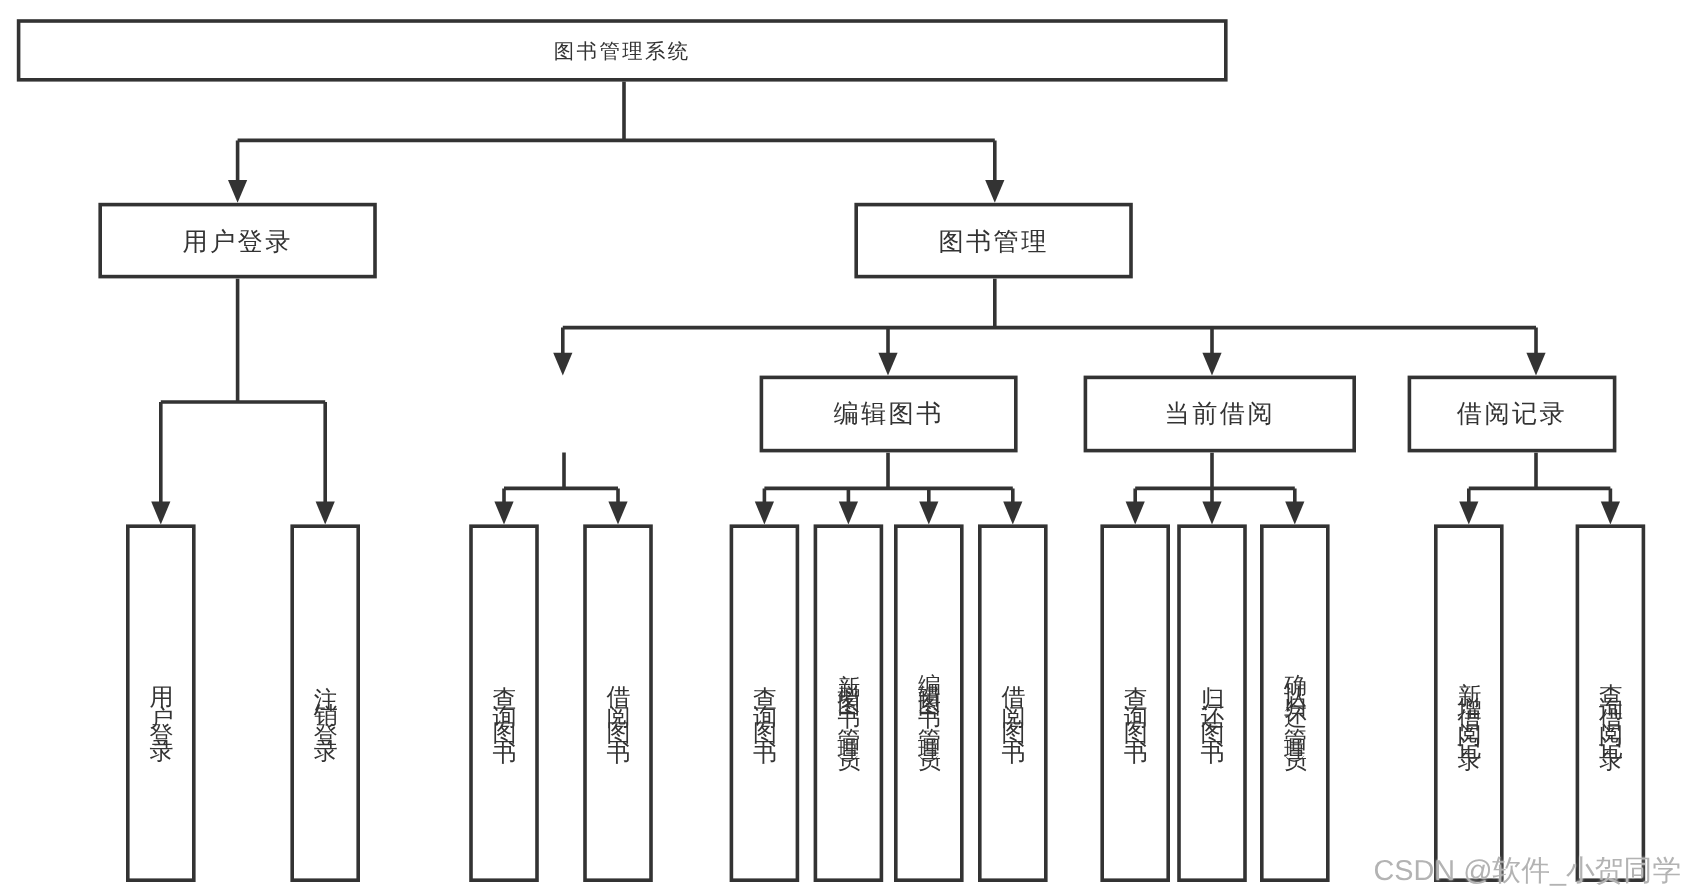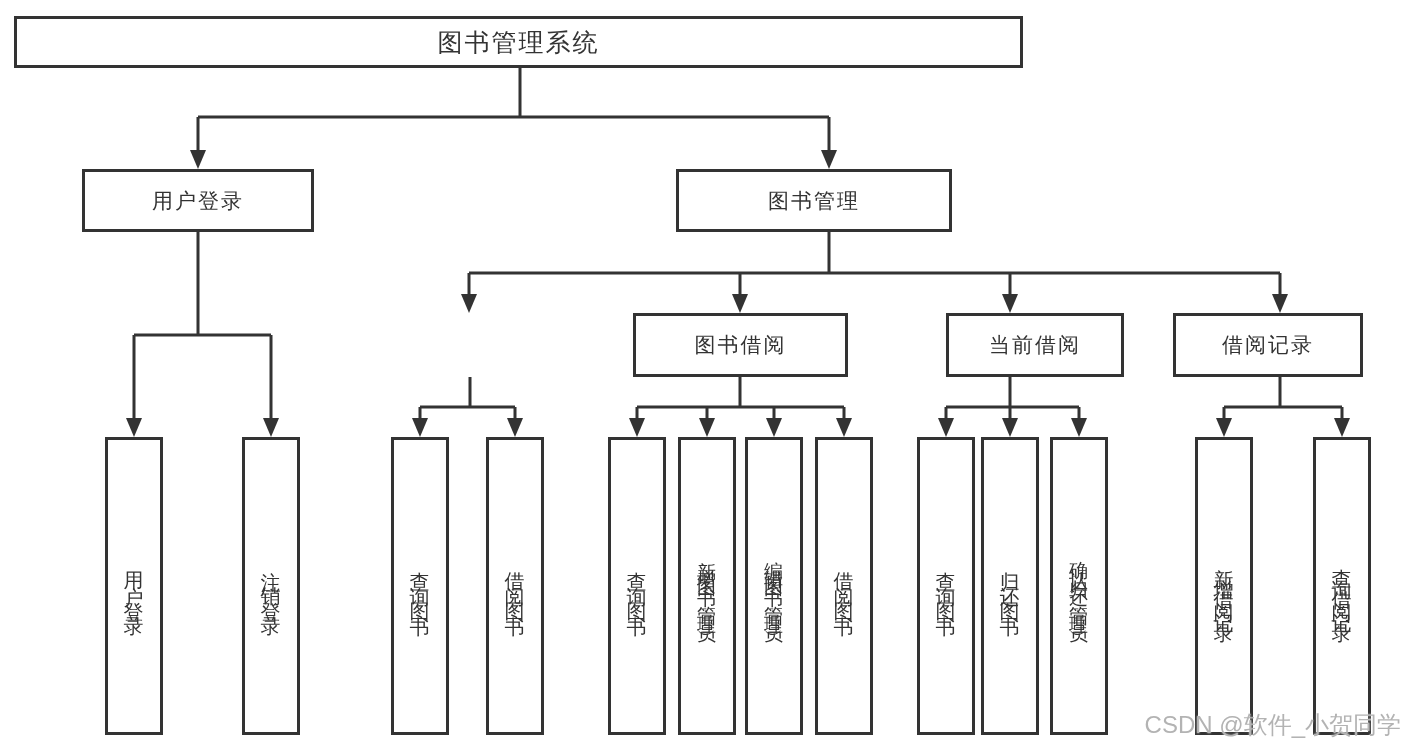--- a/index.html
+++ b/index.html
@@ -15,21 +15,21 @@
     position:absolute;
     box-sizing:border-box;
     border:3px solid #333333;
     background:#ffffff;
     display:flex;
     align-items:center;
     justify-content:center;
     color:#333333;
   }
   .hlabel{font-size:21px;letter-spacing:2px;white-space:nowrap;}
-  .root .hlabel{font-size:25px;}
+  .root .hlabel{font-size:17px;}
   .leaf{top:437px;height:298px;width:58px;}
   .vlabel{
     writing-mode:vertical-rl;
     text-orientation:mixed;
     font-size:20px;
     line-height:1;
     white-space:nowrap;
   }
   .len4 .vlabel{letter-spacing:15px;}
   .len6 .vlabel{letter-spacing:11px;}
@@ -81,31 +81,31 @@
     </g>
   </svg>
 
   <div class="node root" style="left:14px;top:16px;width:1009px;height:52px">
     <span class="hlabel">图书管理系统</span>
   </div>
 
   <div class="node" style="left:82px;top:169px;width:232px;height:63px">
     <span class="hlabel">用户登录</span>
   </div>
-  <div class="node" style="left:676px;top:169px;width:276px;height:63px">
+  <div class="node" style="left:712px;top:169px;width:232px;height:63px">
     <span class="hlabel">图书管理</span>
   </div>
 
   <div class="node" style="left:633px;top:313px;width:215px;height:64px">
-    <span class="hlabel">图书借阅</span>
+    <span class="hlabel">编辑图书</span>
   </div>
-  <div class="node" style="left:946px;top:313px;width:178px;height:64px">
+  <div class="node" style="left:903px;top:313px;width:227px;height:64px">
     <span class="hlabel">当前借阅</span>
   </div>
-  <div class="node" style="left:1173px;top:313px;width:190px;height:64px">
+  <div class="node" style="left:1173px;top:313px;width:174px;height:64px">
     <span class="hlabel">借阅记录</span>
   </div>
 
   <div class="node leaf len4" style="left:105px">
     <span class="vlabel">用户登录</span>
   </div>
   <div class="node leaf len4" style="left:242px">
     <span class="vlabel">注销登录</span>
   </div>
 

